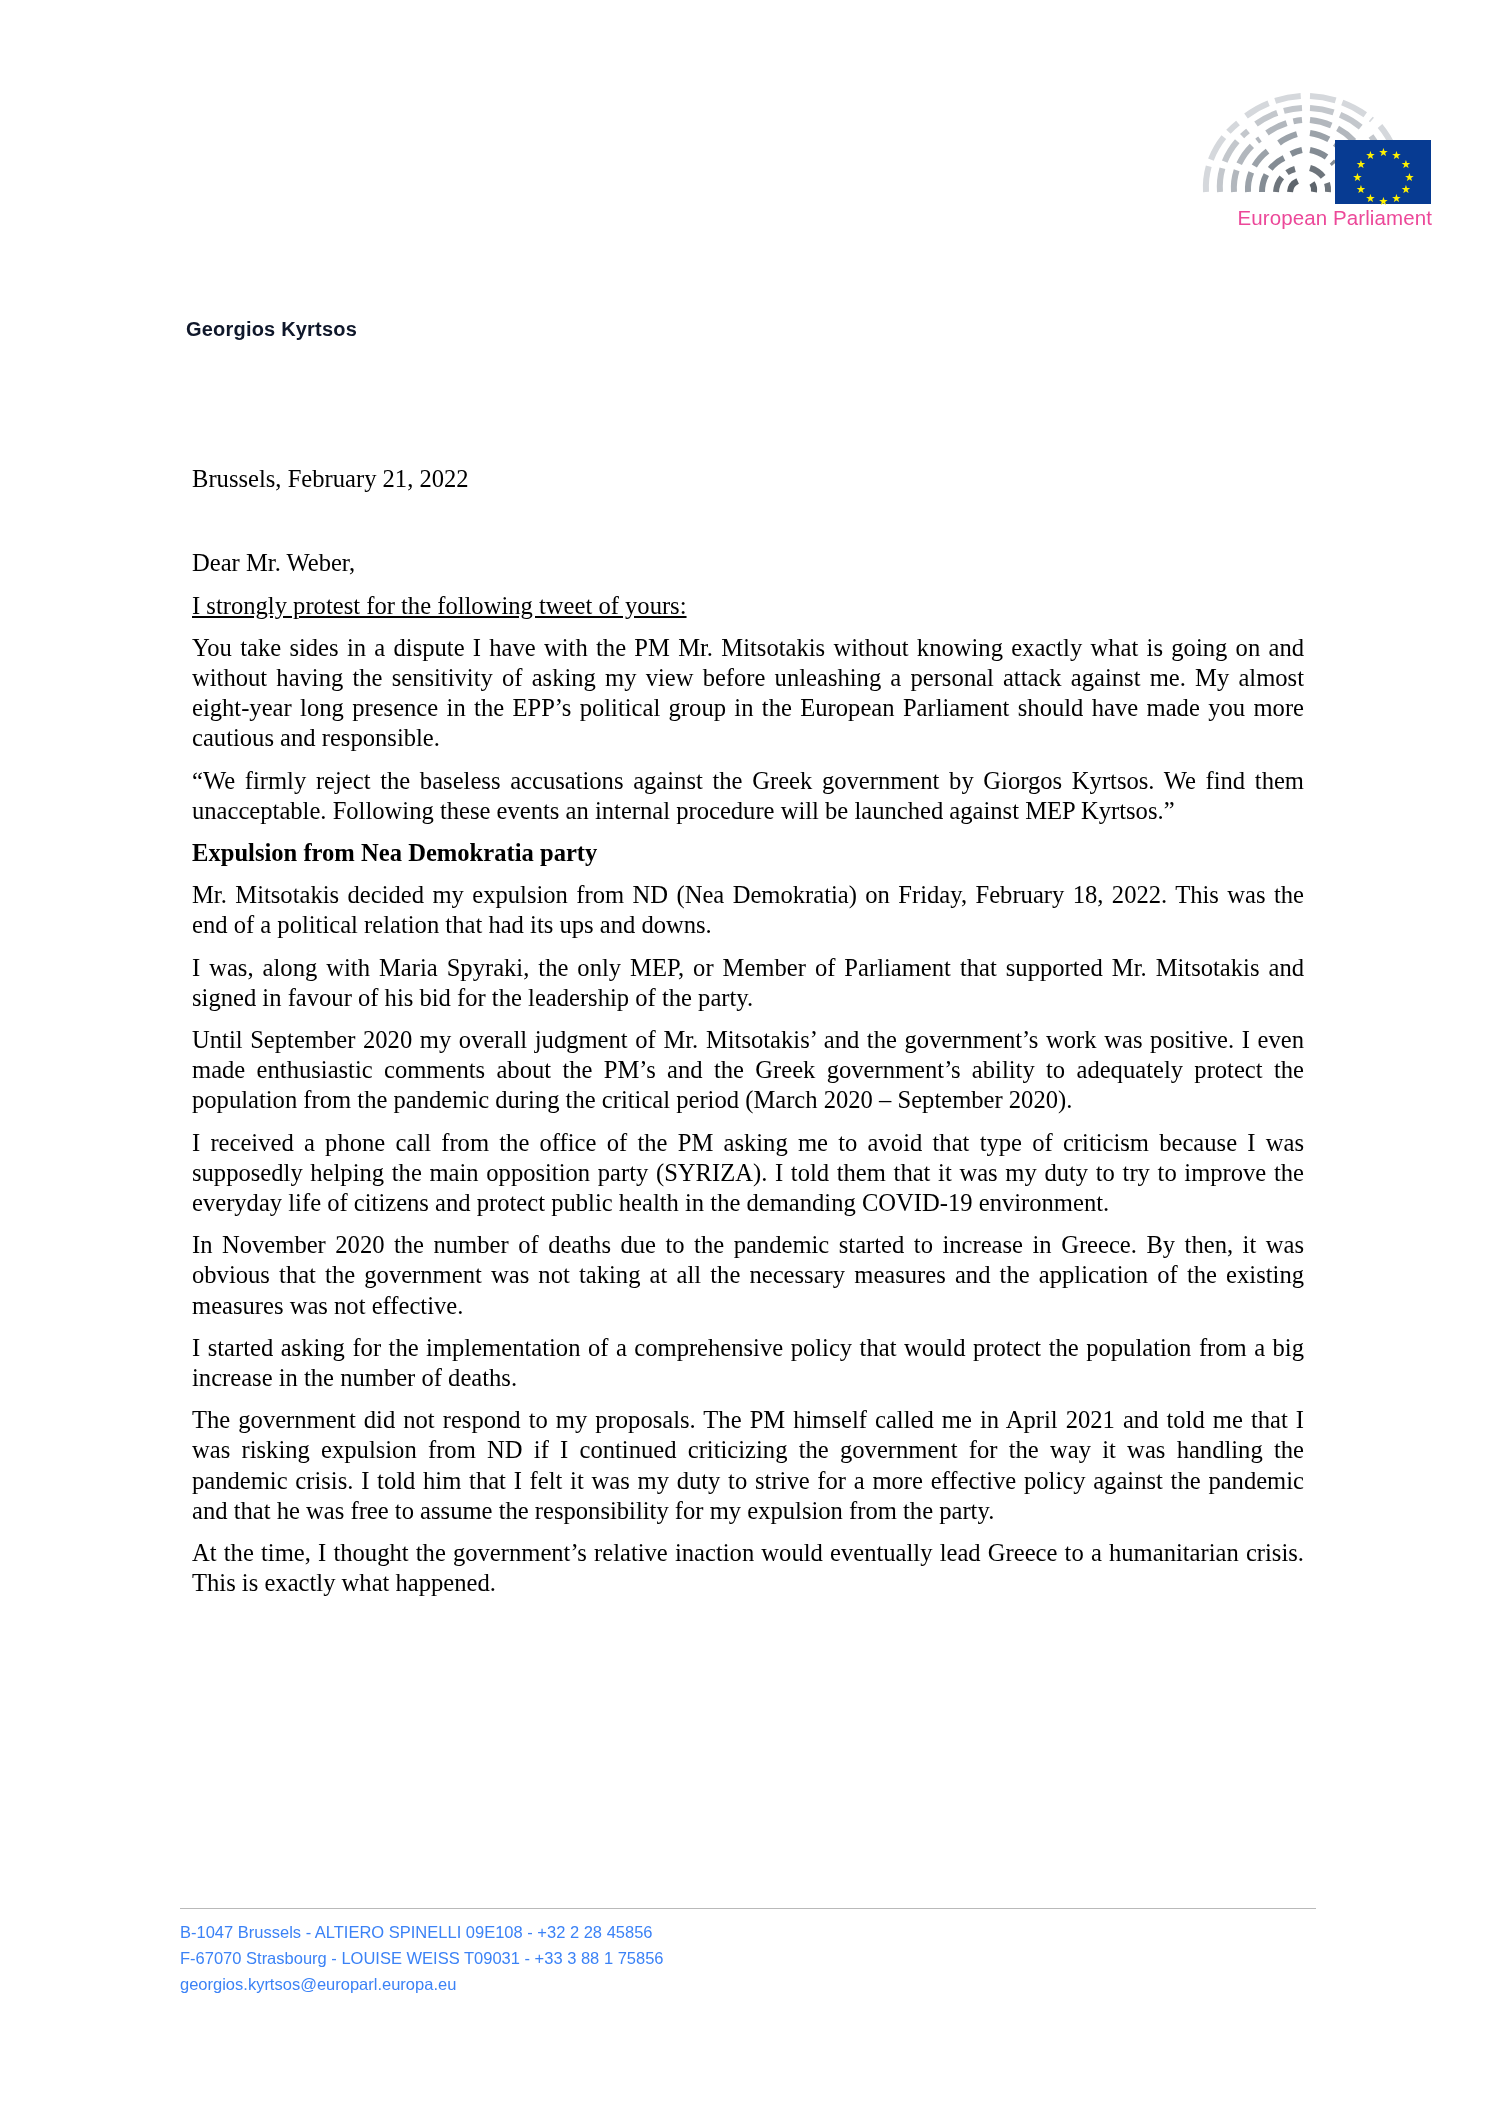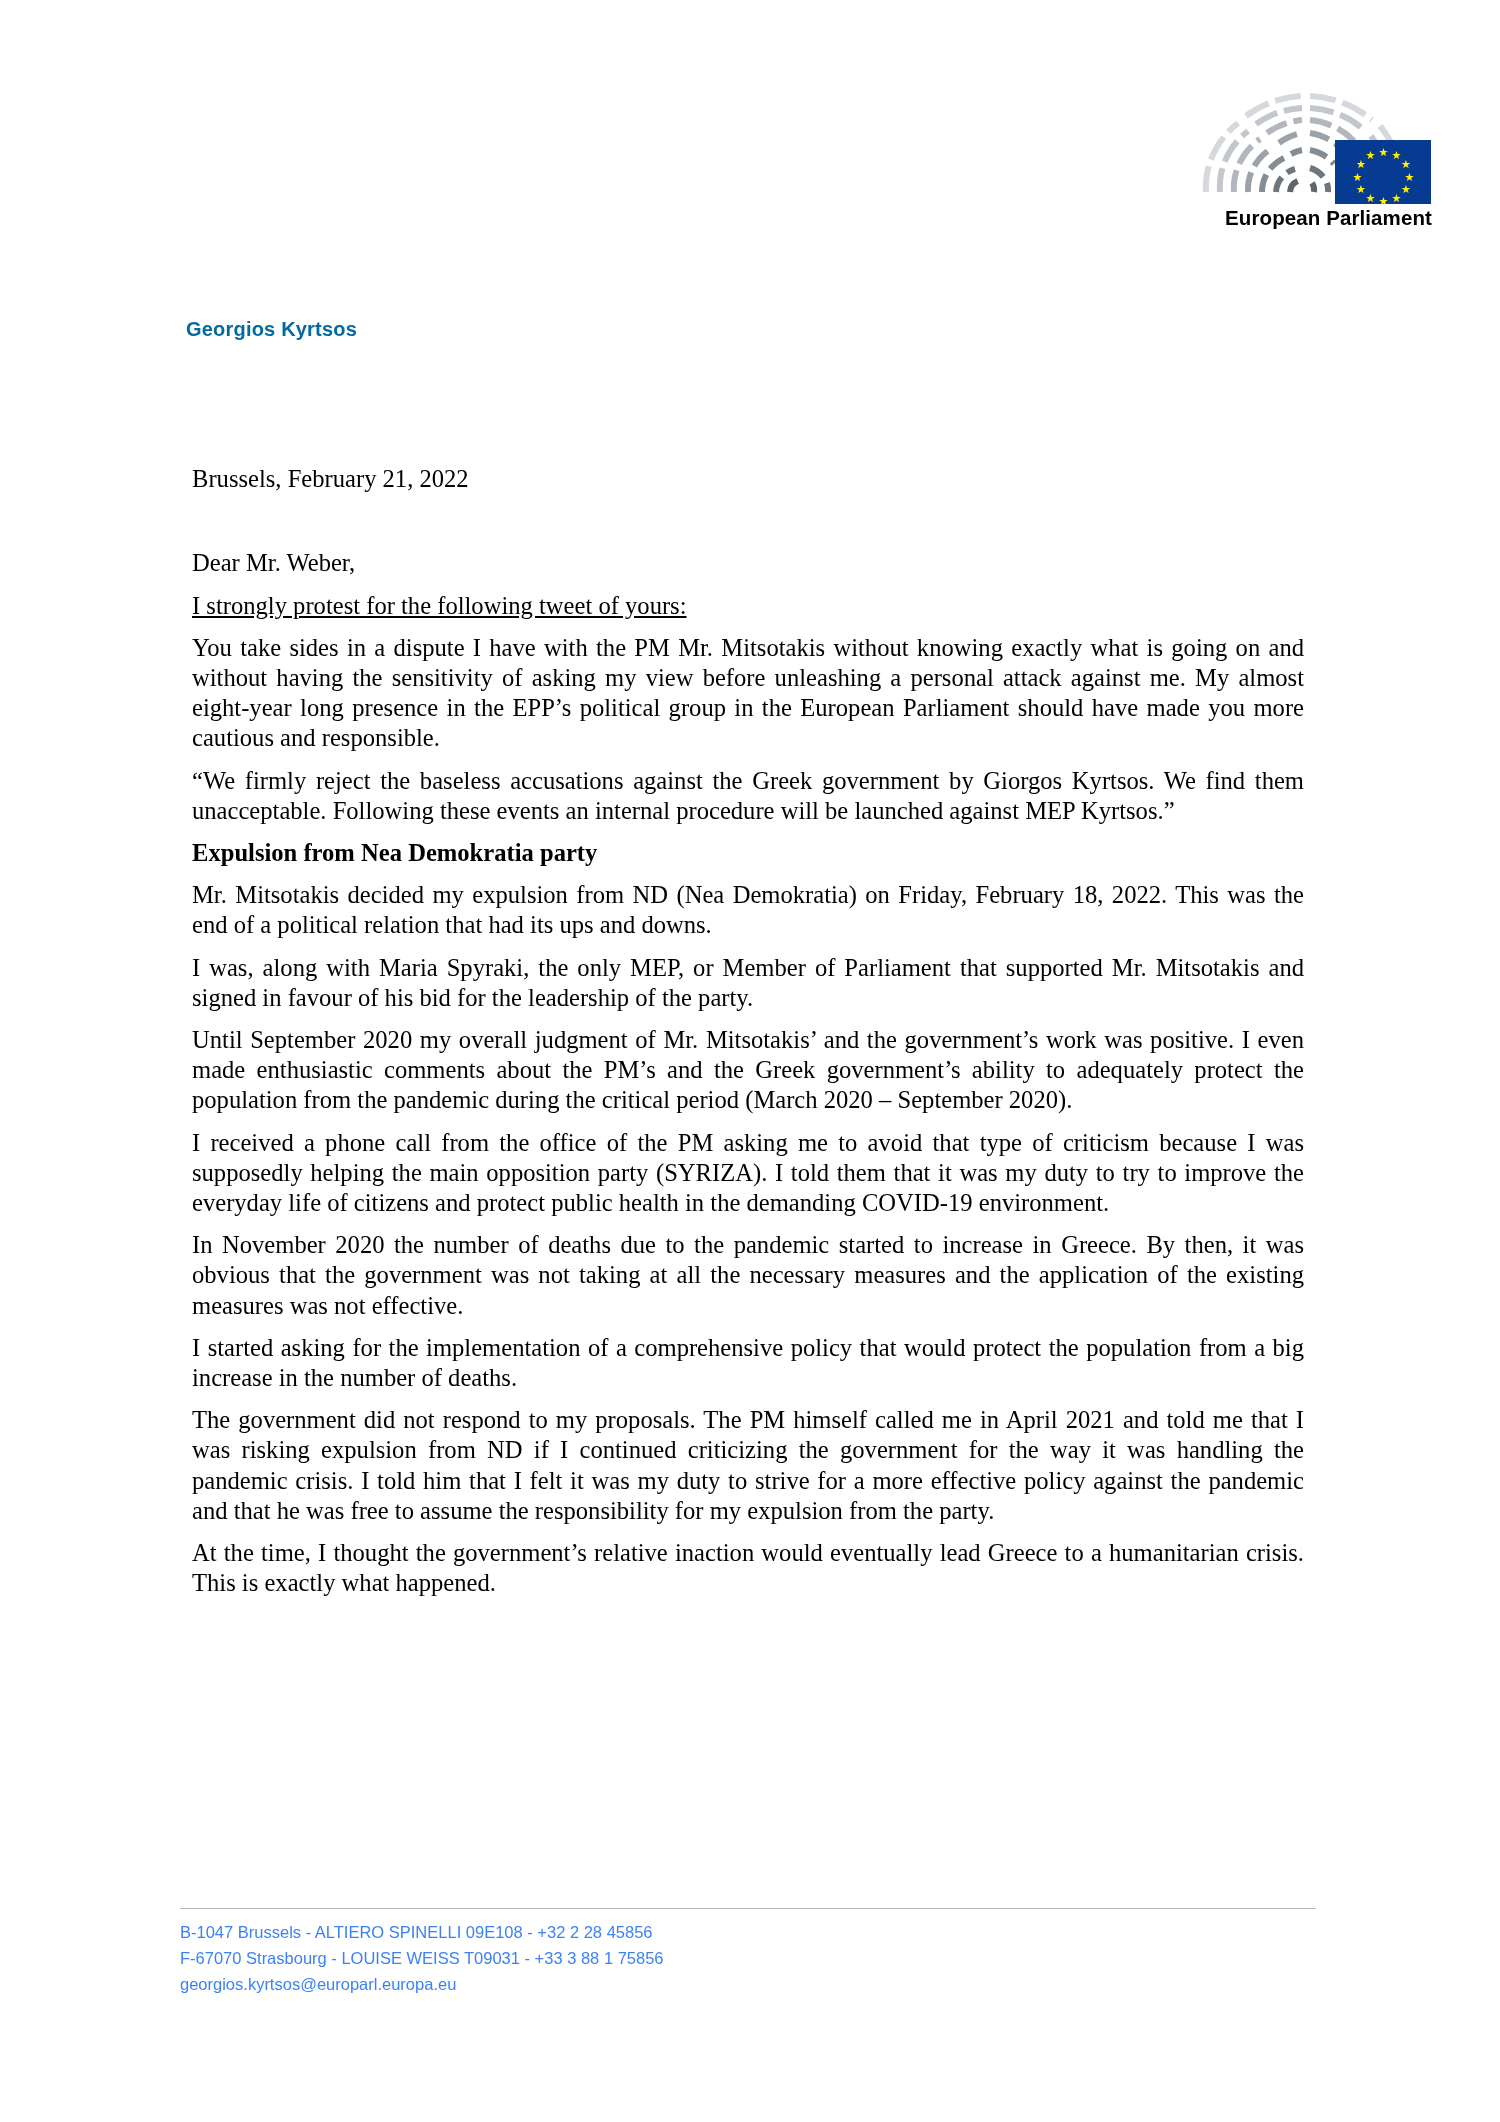--- a/index.html
+++ b/index.html
@@ -59,36 +59,36 @@
     text-align: center;
     font-family: "DejaVu Sans", sans-serif;
   }
   .ep-wordmark {
     position: absolute;
     left: 0;
     top: 118px;
     width: 230px;
     text-align: right;
     font-family: "Liberation Sans", sans-serif;
-    font-weight: bold;
+    font-weight: normal;
     font-size: 20.5px;
     letter-spacing: 0.1px;
-    color: #000000;
+    color: #ec4899;
     white-space: nowrap;
   }
 
   
   .sender-name {
     position: absolute;
     left: 186px;
     top: 318px;
     font-family: "Liberation Sans", sans-serif;
     font-weight: bold;
     font-size: 20px;
-    color: #0369a1;
+    color: #0f172a;
     letter-spacing: 0.2px;
   }
 
   
   .body-block {
     position: absolute;
     left: 180px;
     top: 452px;
     width: 1136px;
     font-size: 24.6px;

